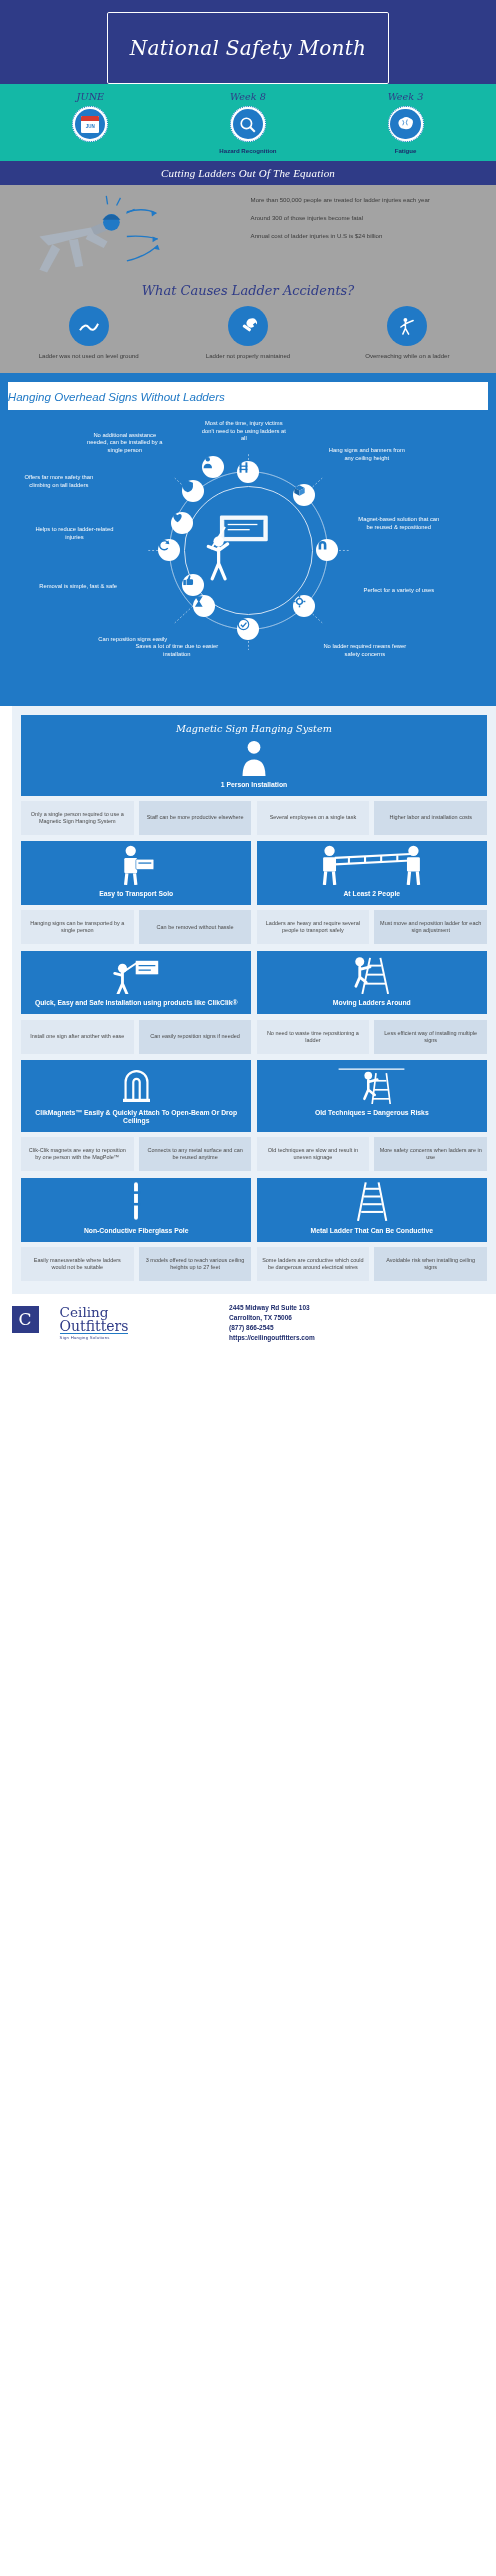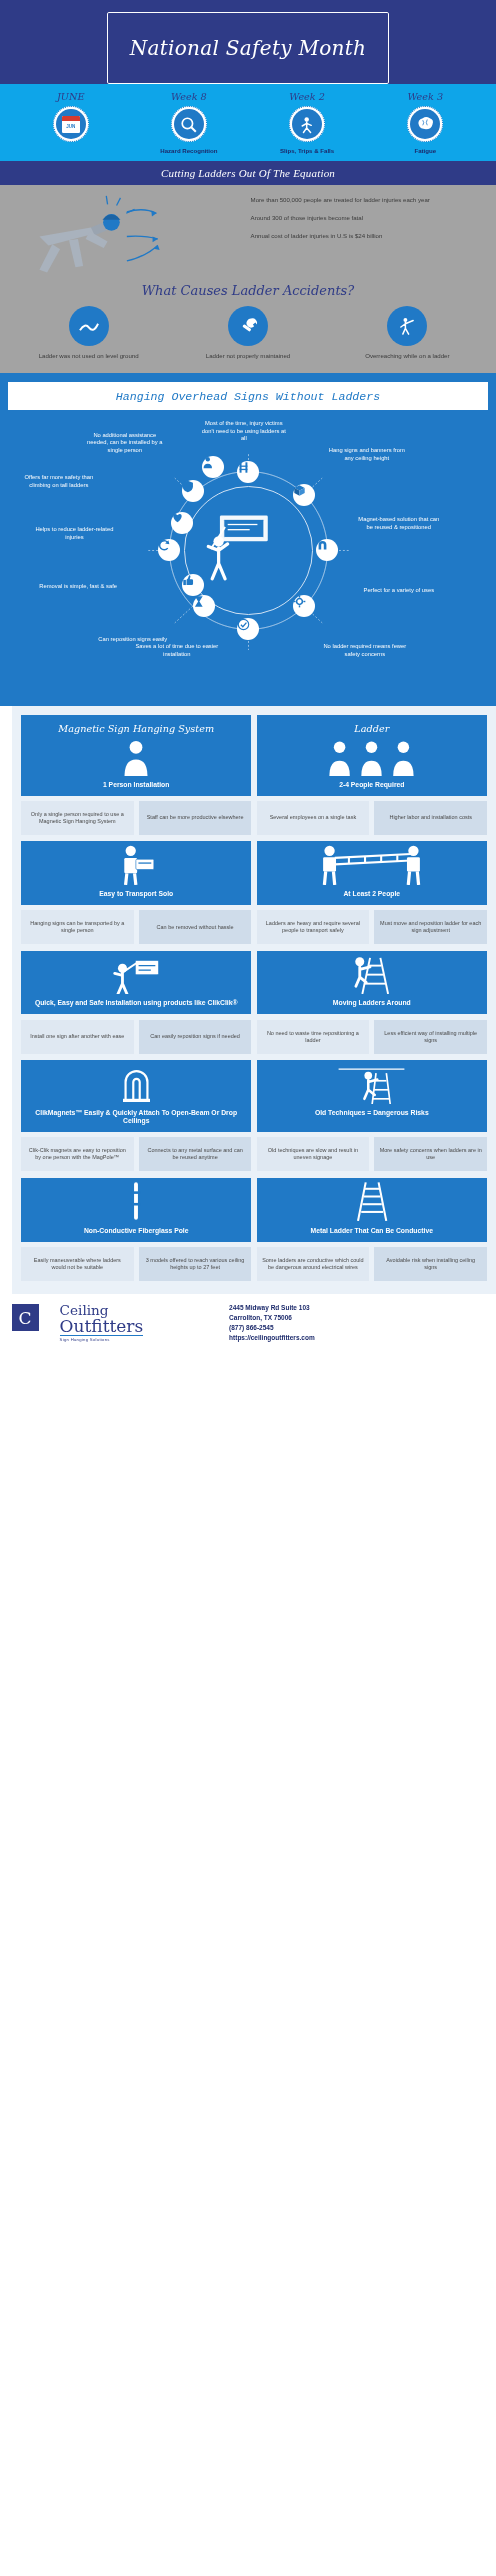--- a/index.html
+++ b/index.html
@@ -22,21 +22,21 @@
     font-family: "DejaVu Serif", serif;
     font-style: italic;
     font-size: 20px;
     letter-spacing: 0.3px;
     border: 1.3px solid #fff;
     display: inline-block;
     padding: 23px 22px;
     border-radius: 1.9px;
   }
   .hdr-white {
-    background: #0ea5e9;
+    background: #14b8a6;
     padding: 7.8px 0 6.5px 0;
   }
   .months {
     display: flex;
     justify-content: space-around;
     align-items: flex-start;
     padding: 0 11.6px;
   }
   .mcol { width: 19%; text-align: center; }
   .mlabel {
@@ -122,23 +122,22 @@
     width: 40px; height: 40px; border-radius: 50%;
     background: #2079c6; margin: 0 auto 6.5px auto;
     display: flex; align-items: center; justify-content: center;
   }
   .cause-txt { font-size: 6.1px; color: #3b3b3b; line-height: 1.35; }
 
   
   .sec-blue { background: #2079c6; padding: 9px 7.8px 11.6px 7.8px; }
   .white-band {
     background: #fff;
-    text-align: center;
     padding: 7.1px 0;
-    font-family: Liberation Mono, monospace;
+    font-family: Liberation Sans, sans-serif;
     font-style: italic;
     font-size: 11.6px;
     color: #2079c6;
     margin-bottom: 6.5px;
   }
   .radial { position: relative; width: 481px; height: 278px; margin: 0 auto; }
   .radial svg { position: absolute; top: 0; left: 0; }
   .rnode {
     position: absolute;
     width: 84px;
@@ -187,21 +186,21 @@
   .footer { background: #fff; padding: 9px 11.6px 11.6px 11.6px; display: flex; align-items: center; }
   .logo { width: 46%; }
   .logo-box { display: flex; align-items: stretch; }
   .logo-mark {
     width: 27px; height: 27px; background: #2f3b87;
     color: #fff; font-family: "DejaVu Serif", serif;
     font-size: 17px; display:flex; align-items:center; justify-content:center;
   }
   .logo-text { padding-left: 21px; }
   .logo-text .l1 { font-family: "DejaVu Serif", serif; font-size: 13.6px; color: #2f3b87; line-height: 1; }
-  .logo-text .l2 { font-family: "DejaVu Serif", serif; font-size: 17px; color: #2f3b87; line-height: 1; border-bottom: 1.9px solid #2079c6; }
+  .logo-text .l2 { font-family: "DejaVu Serif", serif; font-size: 14px; color: #2f3b87; line-height: 1; border-bottom: 1.9px solid #2079c6; }
   .logo-text .l3 { font-size: 4.2px; color: #2f3b87; letter-spacing: 0.3px; margin-top: 1.3px; }
   .addr { width: 54%; font-size: 6.5px; font-weight: bold; color: #1c2a6b; line-height: 1.55; }
 </style>
 </head>
 <body>
 
 <div class="page">
 
   <div class="hdr">
     <div class="hdr-title">National Safety Month</div>
@@ -226,32 +225,20 @@
             <div class="inner">
               <svg width="19.4" height="19.4" viewBox="0 0 30 30">
                   <circle cx="13" cy="13" r="8" fill="none" stroke="#fff" stroke-width="2.6"></circle>
                   <line x1="19" y1="19" x2="26" y2="26" stroke="#fff" stroke-width="3.2"></line>
                 </svg>
             </div>
           </div>
           <div class="mcaption">Hazard Recognition</div>
         </div>
 
-        <div class="mcol">
-          <div class="mlabel">Week 2</div>
-          <div class="mcircle outer">
-            <div class="inner">
-              <svg width="19.4" height="19.4" viewBox="0 0 30 30">
-                  <circle cx="15" cy="7" r="3.4" fill="#fff"></circle>
-                  <path d="M15 11 L15 20 M15 13 L8 17 M15 13 L22 16 M15 20 L10 27 M15 20 L21 27" stroke="#fff" stroke-width="2.3" fill="none" stroke-linecap="round"></path>
-                </svg>
-            </div>
-          </div>
-          <div class="mcaption">Slips, Trips &amp; Falls</div>
-        </div>
 
         <div class="mcol">
           <div class="mlabel">Week 3</div>
           <div class="mcircle outer">
             <div class="inner">
               <svg width="20.7" height="18" viewBox="0 0 32 28">
                   <path d="M6 16 q-3 -9 6 -11 q5 -4 11 0 q7 2 4 10 q-2 7 -10 7 q-9 0 -11 -6 z" fill="#fff"></path>
                   <path d="M12 8 q3 4 0 8 M19 7 q-3 5 0 9" stroke="#2079c6" stroke-width="1.2" fill="none"></path>
                 </svg>
             </div>
@@ -467,36 +454,20 @@
     <div class="blockrow">
       <div class="half">
         <div style="font-family:'DejaVu Serif',serif;font-style:italic;font-size:9.7px;line-height:1.25;padding:1.3px 6.5px 3.9px 6.5px;">Magnetic Sign Hanging System</div>
         <div class="art">
           <svg width="34" height="37" viewBox="0 0 52 58">
               <circle cx="26" cy="13" r="10" fill="#fff"></circle>
               <path d="M8 58 q0 -26 18 -26 q18 0 18 26 Z" fill="#fff"></path>
             </svg>
         </div>
         <div class="cap">1 Person Installation</div>
-      </div>
-      <div class="half">
-        <div style="font-family:'DejaVu Serif',serif;font-style:italic;font-size:9.7px;line-height:1.25;padding:1.3px 6.5px 3.9px 6.5px;">Ladder</div>
-        <div class="art">
-          <svg width="97" height="37" viewBox="0 0 150 58">
-            <g fill="#fff">
-              <circle cx="25" cy="13" r="9"></circle>
-                <path d="M9 58 q0 -24 16 -24 q16 0 16 24 Z"></path>
-              <circle cx="75" cy="13" r="9"></circle>
-                <path d="M59 58 q0 -24 16 -24 q16 0 16 24 Z"></path>
-              <circle cx="125" cy="13" r="9"></circle>
-                <path d="M109 58 q0 -24 16 -24 q16 0 16 24 Z"></path>
-            </g>
-          </svg>
-        </div>
-        <div class="cap">2-4 People Required</div>
       </div>
     </div>
 
     <div class="factrow">
       <div class="factcell">Only a single person required to use a Magnetic Sign Hanging System</div>
       <div class="factcell alt">Staff can be more productive elsewhere</div>
       <div class="factcell">Several employees on a single task</div>
       <div class="factcell alt">Higher labor and installation costs</div>
     </div>
 

